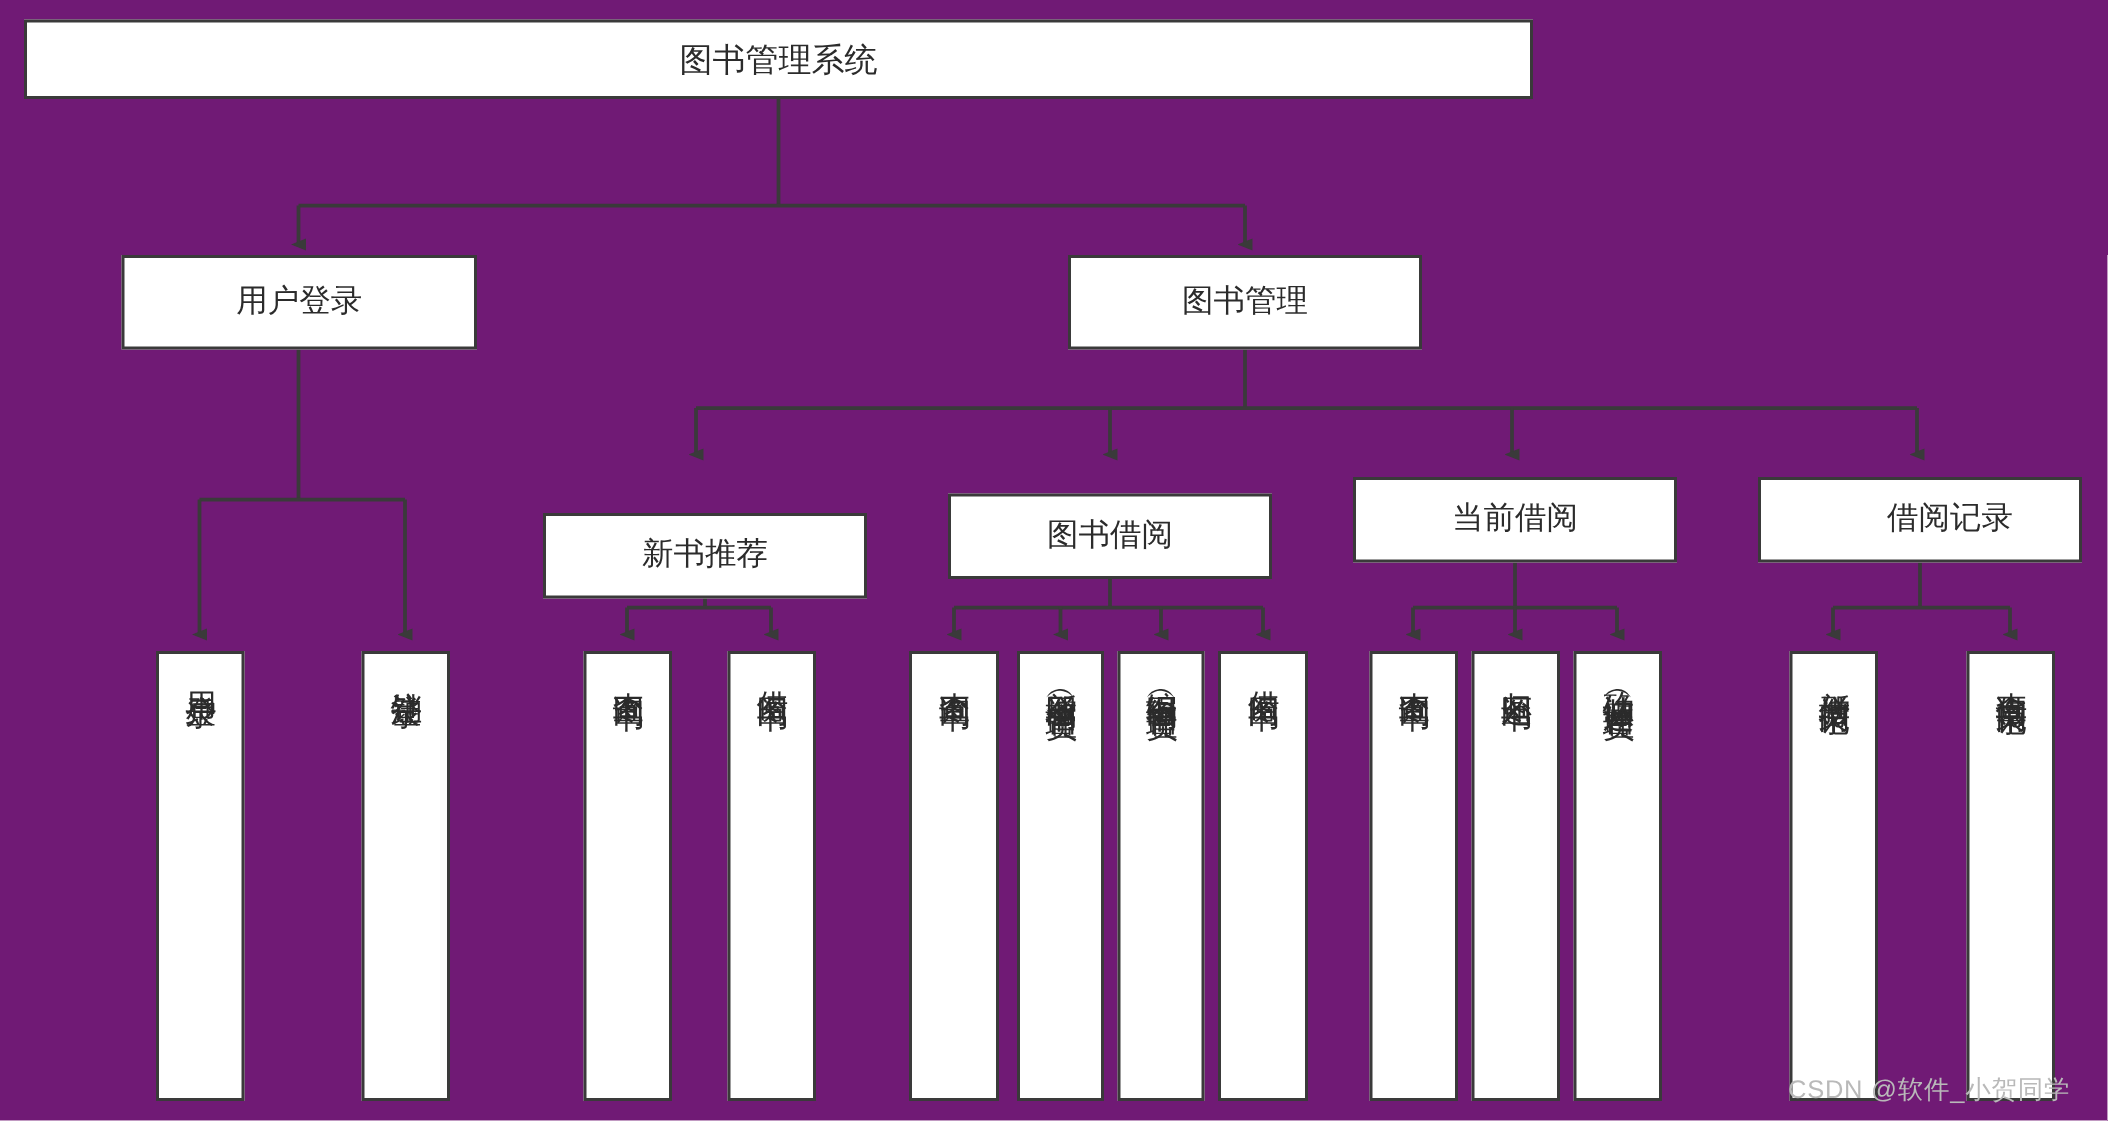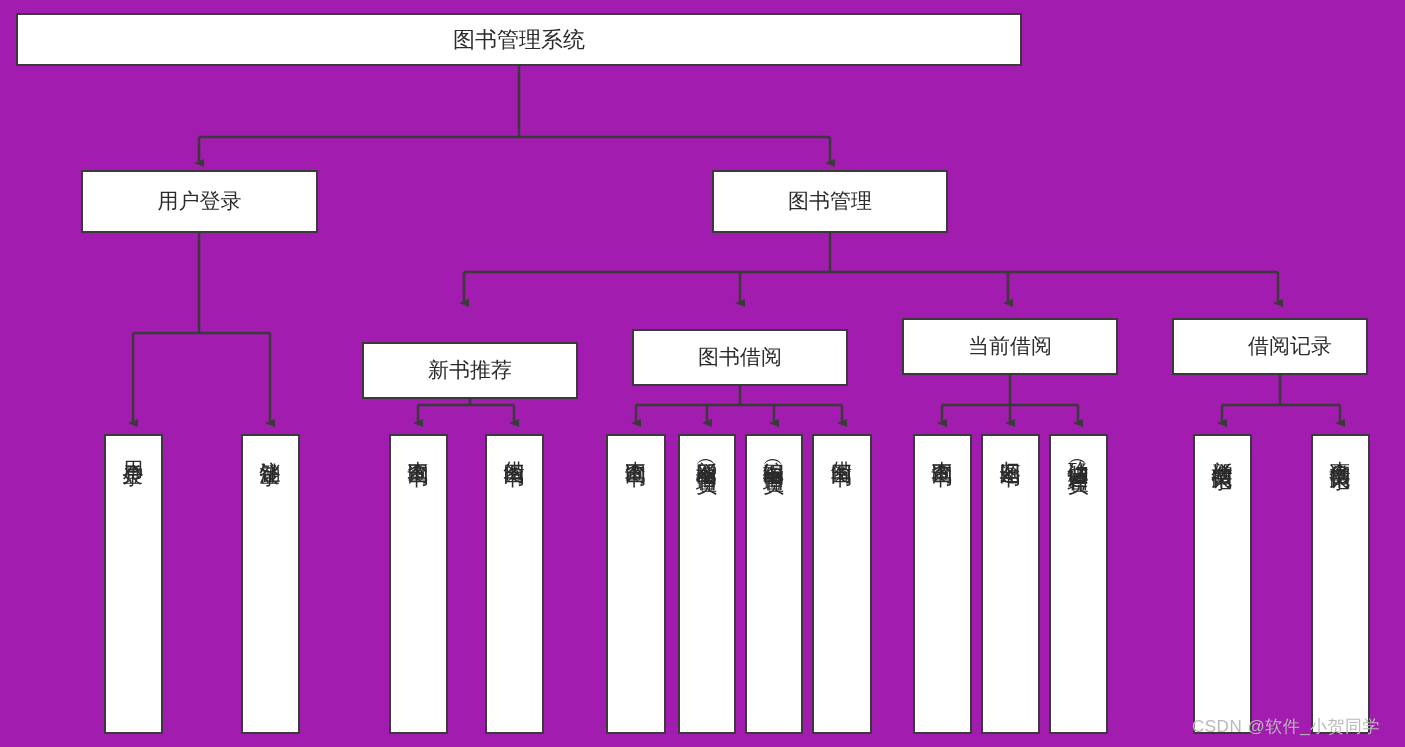--- a/index.html
+++ b/index.html
@@ -7,21 +7,21 @@
     padding: 0;
     background: #ffffff;
   }
   body {
     font-family: "Liberation Sans", "DejaVu Sans", sans-serif;
   }
   #canvas {
     position: relative;
     width: 1405px;
     height: 747px;
-    background: #a21caf;
+    background: #701a75;
     overflow: hidden;
   }
   svg.connectors {
     position: absolute;
     left: 0;
     top: 0;
     width: 1405px;
     height: 747px;
     pointer-events: none;
   }
@@ -131,21 +131,21 @@
 
   <div class="node node-l3" style="left:362px; top:318px; width:216px; height:57px;margin-top:24px;">
     <span class="label">新书推荐</span>
   </div>
   <div class="node node-l3" style="left:632px; top:329px; width:216px; height:57px;">
     <span class="label">图书借阅</span>
   </div>
   <div class="node node-l3" style="left:902px; top:318px; width:216px; height:57px;">
     <span class="label">当前借阅</span>
   </div>
-  <div class="node node-l3" style="left:1172px; top:318px; width:196px; height:57px;padding-left:40px;">
+  <div class="node node-l3" style="left:1172px; top:318px; width:216px; height:57px;padding-left:40px;">
     <span class="label">借阅记录</span>
   </div>
 
   <div class="node node-leaf" style="left:104px; top:434px; width:59px; height:300px;">
     <span class="label">用户登录</span>
   </div>
   <div class="node node-leaf" style="left:241px; top:434px; width:59px; height:300px;">
     <span class="label">注销登录</span>
   </div>
 

